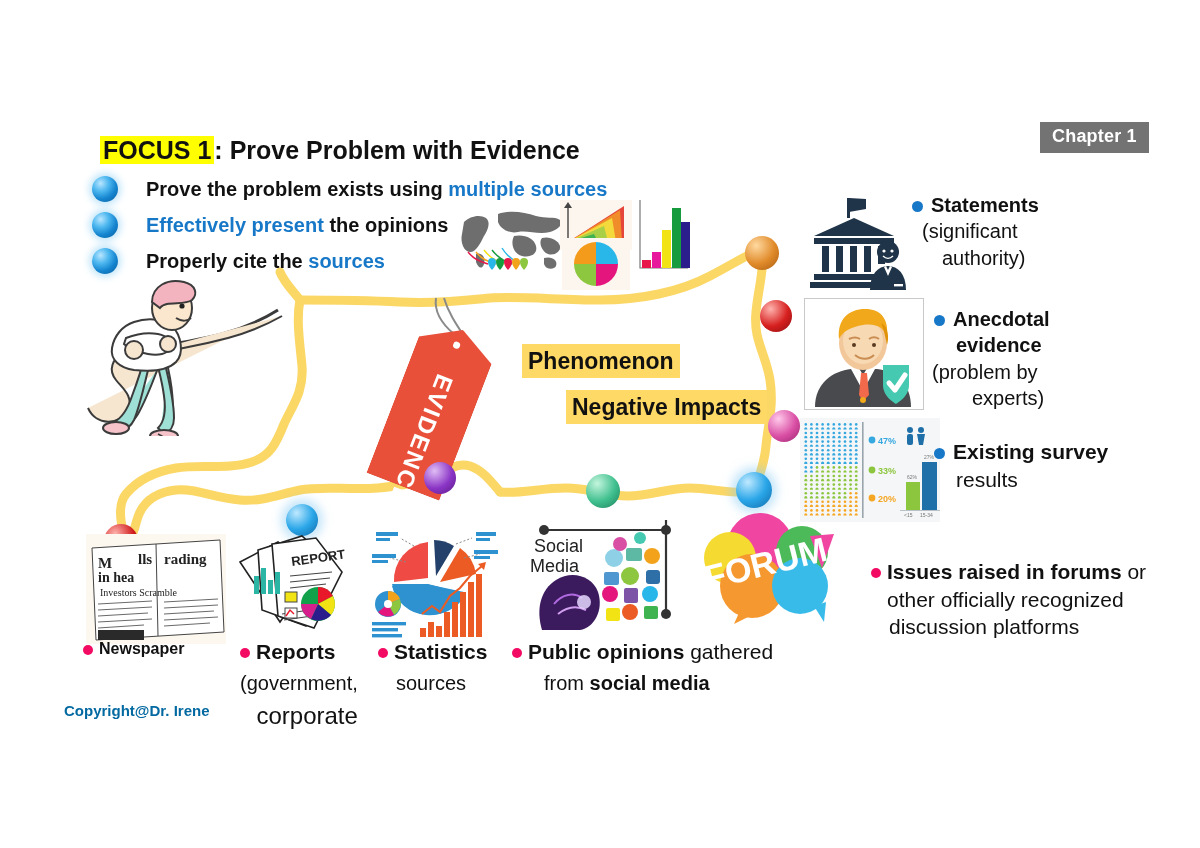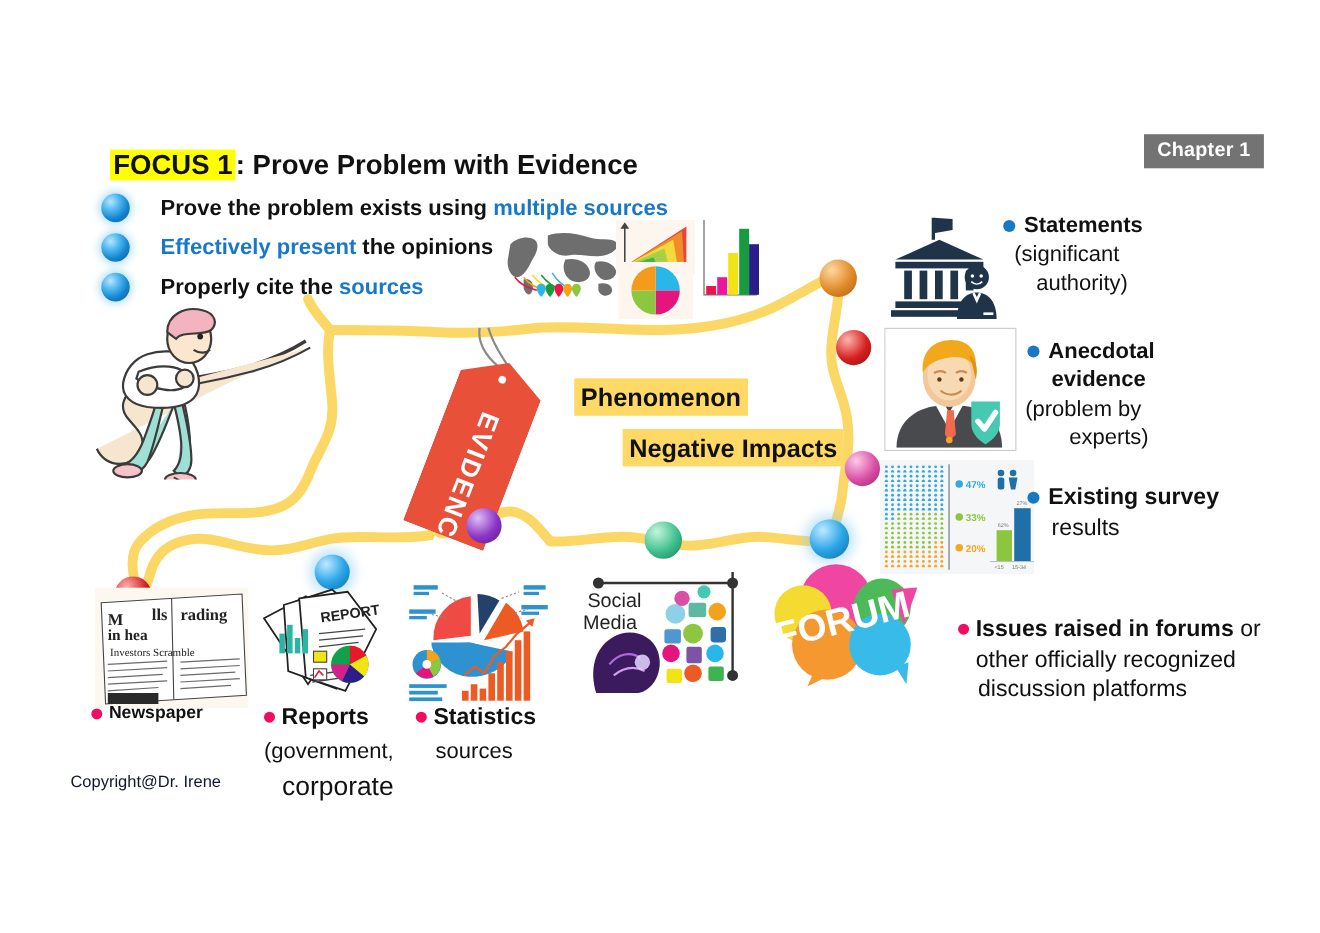--- a/index.html
+++ b/index.html
@@ -60,21 +60,21 @@
   .bead.orange{background:radial-gradient(circle at 33% 28%,#ffd9a0,#e08a29 55%,#a85c13);}
   .bead.red{background:radial-gradient(circle at 33% 28%,#ffb3ae,#d6201f 55%,#8d0d10);}
   .bead.pink{background:radial-gradient(circle at 33% 28%,#ffc9ea,#d94fa4 55%,#9c2570);}
   .bead.blue{background:radial-gradient(circle at 33% 28%,#bfe9ff,#2aa6e8 52%,#0f6aa8);
       box-shadow:0 0 10px 5px rgba(140,205,245,.5);}
   .bead.purple{background:radial-gradient(circle at 33% 28%,#e0bdf5,#8b35c6 55%,#5a1b86);}
   .bead.green{background:radial-gradient(circle at 33% 28%,#c3f5dd,#3fbf8d 55%,#1d7d5b);}
   .bead.redsm{background:radial-gradient(circle at 33% 28%,#ffb3ae,#cf1b1b 55%,#8a0c0c);}
 
   
-  #copyright{left:64px;top:702px;color:#0f172a;font-size:15px;font-weight:normal;}
+  #copyright{left:64px;top:702px;color:#0369a1;font-size:15px;font-weight:bold;}
 
   
   .ill{position:absolute;}
   .frame{border:1px solid #c9c9c9;background:#fff;}
 </style>
 </head>
 <body>
 
 <div class="stage">
 
@@ -726,16 +726,20 @@
     <div><span class="bullet-dot pink"></span><span class="b">Reports</span></div>
     <div style="font-size:20px;margin-top:4px;">(government,</div>
     <div style="font-size:24px;margin-top:4px;text-align:right;">corporate</div>
   </div>
 
   <div class="txt" style="left:378px;top:638px;font-size:21px;">
     <div><span class="bullet-dot pink"></span><span class="b">Statistics</span></div>
     <div style="font-size:20px;margin-top:4px;margin-left:18px;">sources</div>
   </div>
 
+  <div class="txt" style="left:512px;top:638px;font-size:21px;">
+    <div><span class="bullet-dot pink"></span><span class="b">Public opinions</span><span> gathered</span></div>
+    <div style="font-size:20px;margin-top:4px;margin-left:32px;"><span>from </span><span class="b">social media</span></div>
+  </div>
 
   <div id="copyright" class="abs">Copyright@Dr. Irene</div>
 
 </div>
 
 </body></html>

